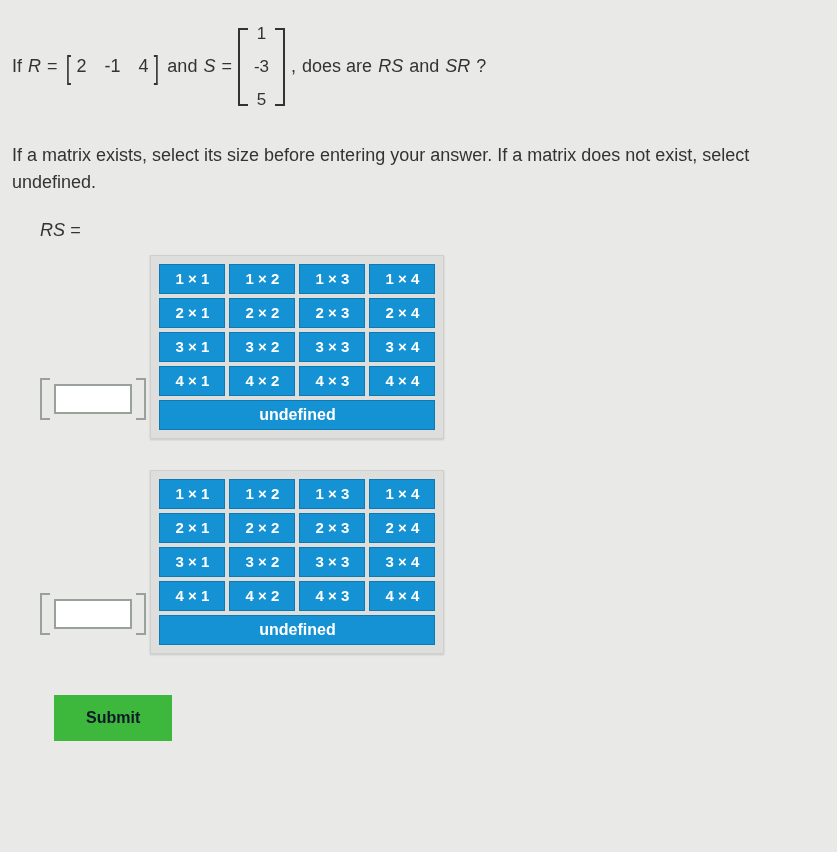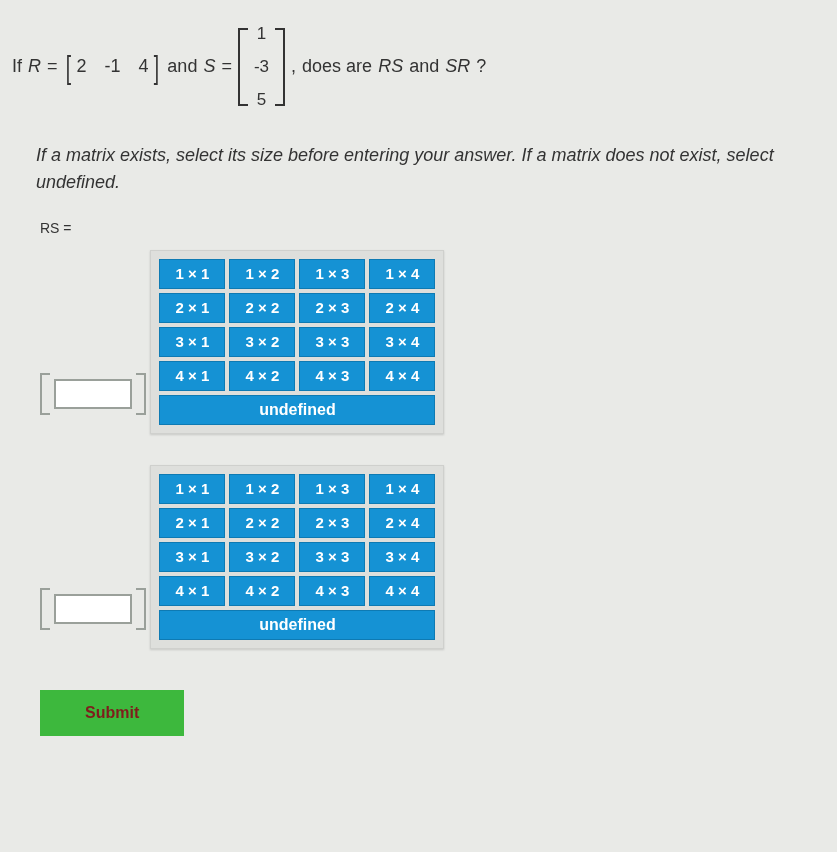--- a/index.html
+++ b/index.html
@@ -56,31 +56,30 @@
     .col-cells {
       display: inline-flex;
       flex-direction: column;
       gap: 6px;
       padding: 4px 6px;
       font-size: 17px;
       text-align: center;
     }
     .instruction {
       font-size: 18px;
-      font-style: italic;
       line-height: 1.5;
       margin-bottom: 24px;
-      margin-left: 24px;
     }
     .section {
       margin-left: 28px;
       margin-bottom: 30px;
     }
     .eq-label {
-      font-size: 14px;
+      font-size: 18px;
+      font-style: italic;
       margin-bottom: 14px;
     }
     .input-matrix {
       display: inline-flex;
       align-items: center;
       margin-bottom: 20px;
     }
     .ib-l, .ib-r {
       display: inline-block;
       width: 10px;
@@ -130,27 +129,27 @@
       width: 276px;
       height: 30px;
       display: flex;
       align-items: center;
       justify-content: center;
       cursor: pointer;
       border: 1px solid #0e7ab3;
     }
     .submit-btn {
       background: #3db83d;
-      color: #7f1d1d;
+      color: #0f172a;
       border: none;
-      padding: 14px 45px;
+      padding: 14px 32px;
       font-size: 16px;
       font-weight: bold;
       cursor: pointer;
-      margin-left: 28px;
+      margin-left: 42px;
       margin-top: 10px;
     }
   </style>
 </head>
 <body>
 
 
 
 <div class="question-text">
   <div class="q-line">

